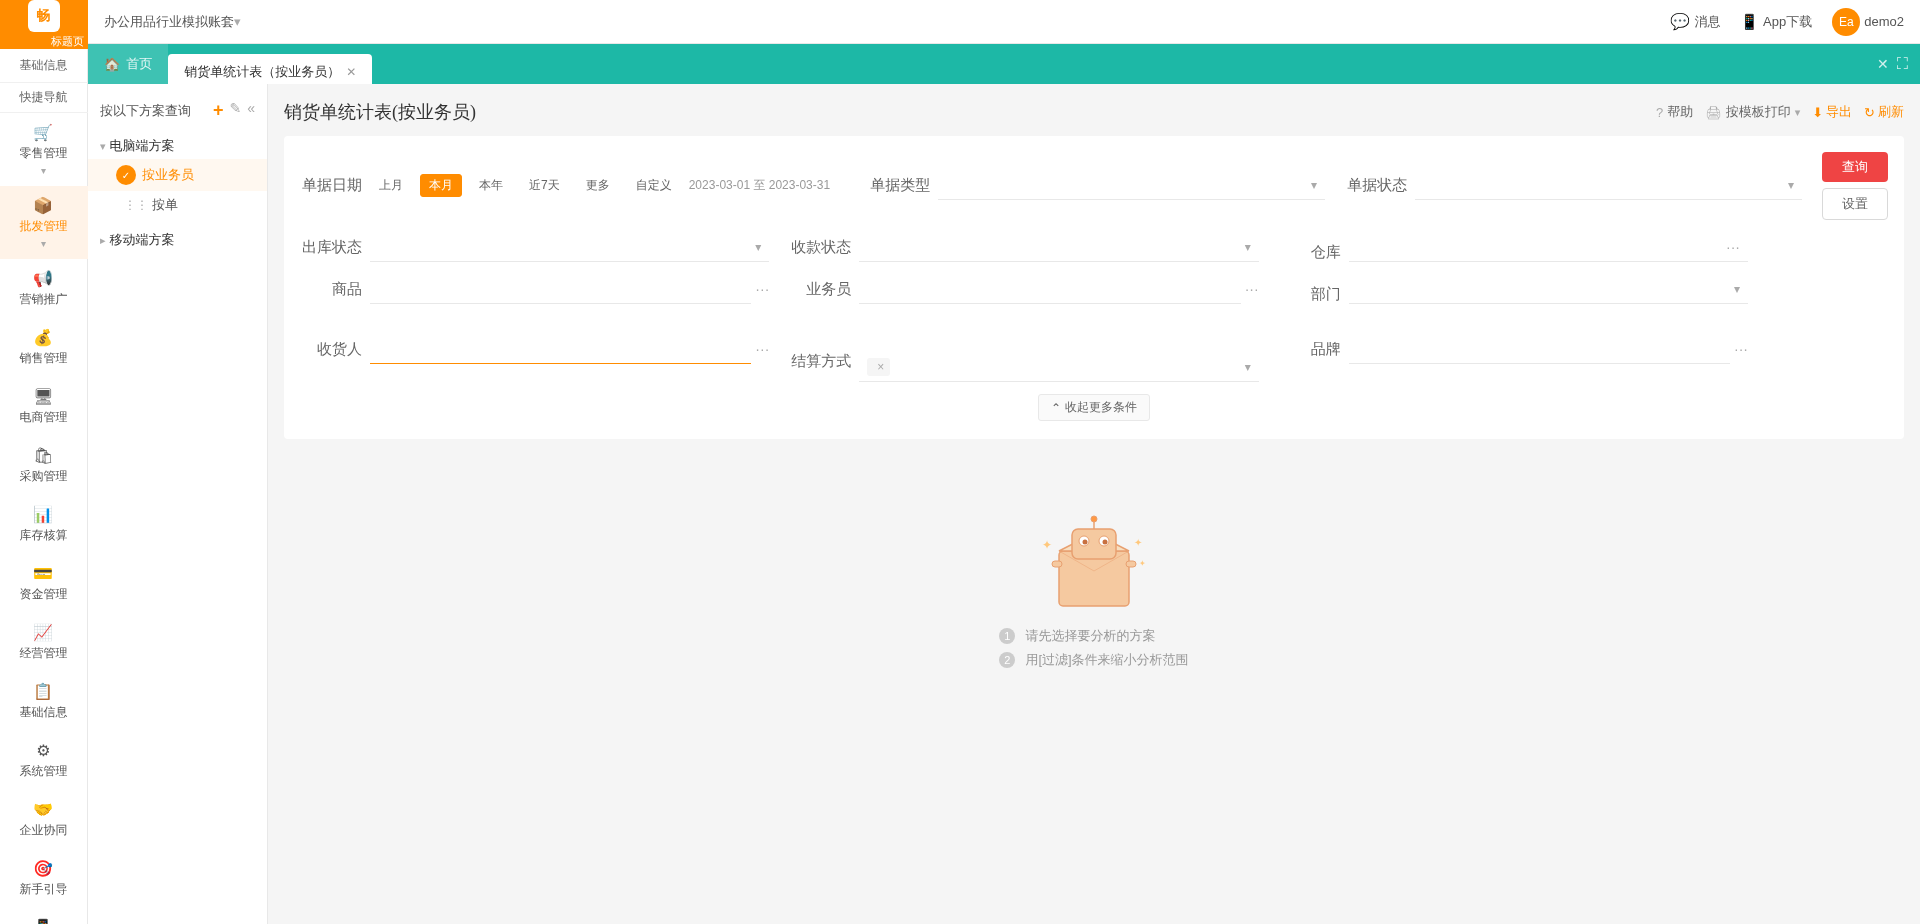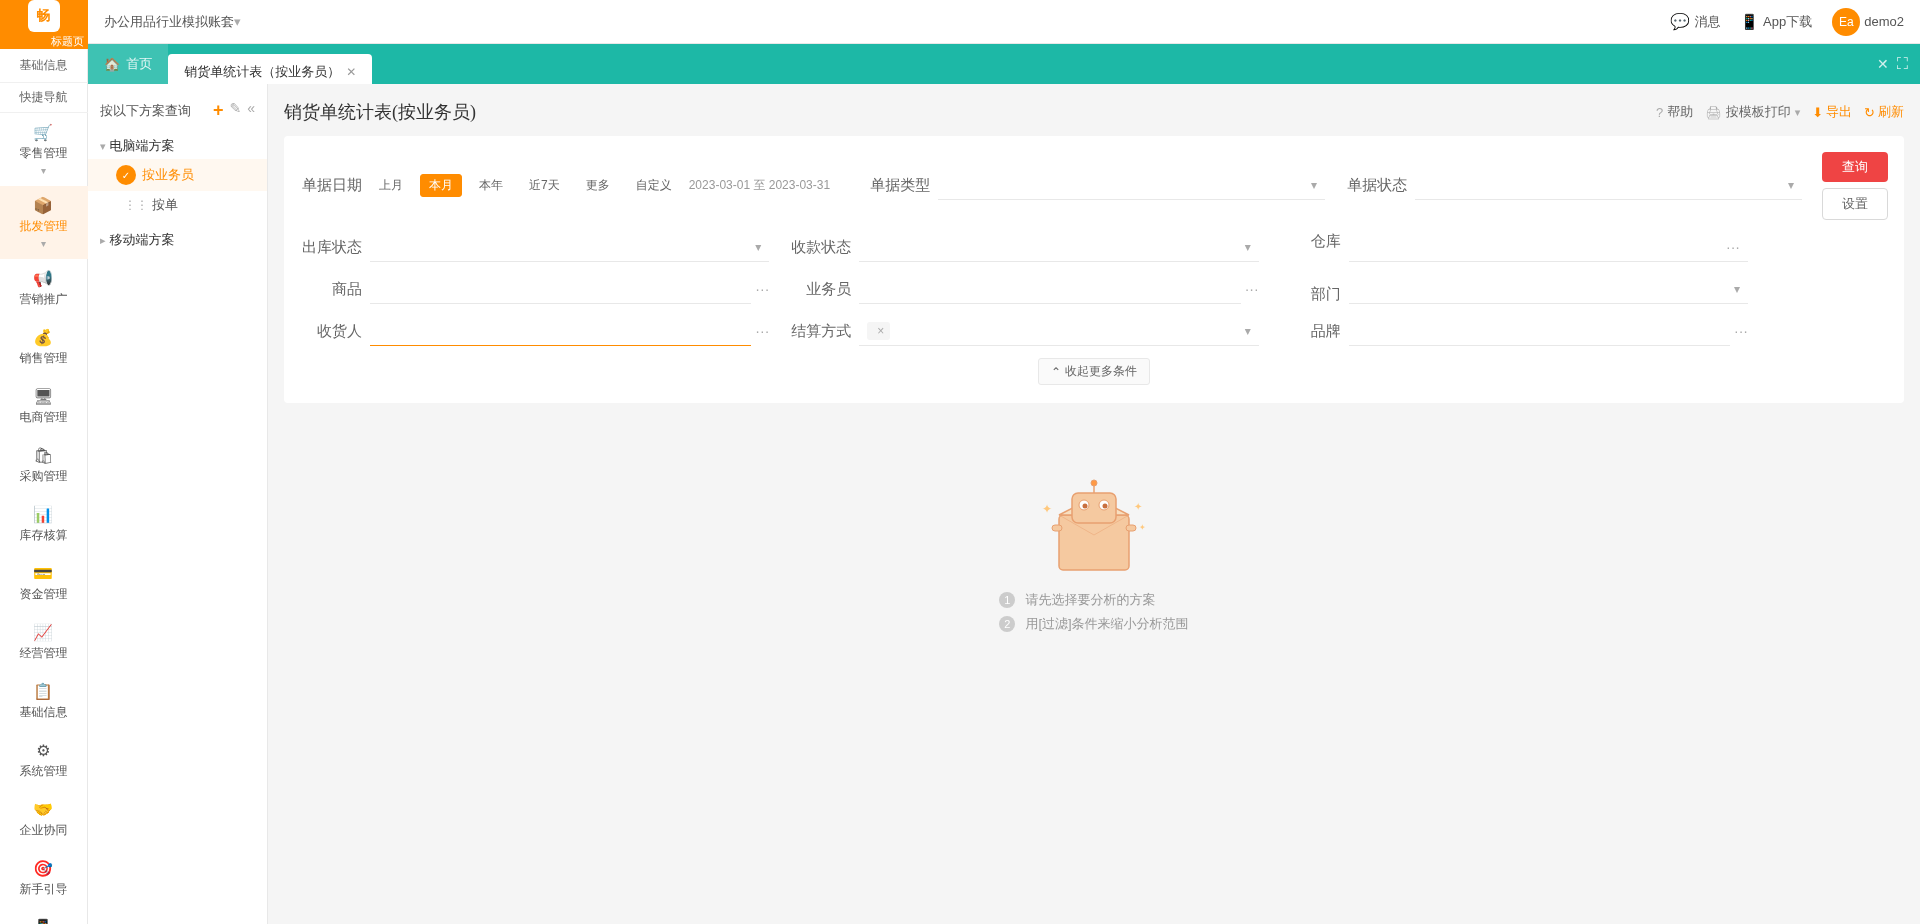--- a/index.html
+++ b/index.html
@@ -321,21 +321,21 @@
                 <span class="filter-select-arrow">▾</span>
               </div>
             </div>
             <div style="display:flex; align-items:center; flex:1; margin-left:20px;">
               <span class="filter-label">收款状态</span>
               <div class="filter-select" style="flex:1;">
                 <span></span>
                 <span class="filter-select-arrow">▾</span>
               </div>
             </div>
-            <div style="display:flex; align-items:flex-start; flex:1; margin-left:20px;">
+            <div style="display:flex; align-items:flex-end; flex:1; margin-left:20px;">
               <span class="filter-label">仓库</span>
               <div class="filter-select" style="flex:1;">
                 <span></span>
                 <span class="filter-dots">···</span>
               </div>
             </div>
             <div style="width:120px; margin-left:20px;"></div>
           </div>
 
           <div class="filter-row">
@@ -358,21 +358,21 @@
             </div>
             <div style="width:120px; margin-left:20px;"></div>
           </div>
 
           <div class="filter-row">
             <div style="display:flex; align-items:center; flex:1;">
               <span class="filter-label">收货人</span>
               <input class="filter-input filter-input-active" style="">
               <span class="filter-dots">···</span>
             </div>
-            <div style="display:flex; align-items:center; flex:1; margin-left:20px;">
+            <div style="display:flex; align-items:flex-start; flex:1; margin-left:20px;margin-top:36px;">
               <span class="filter-label">结算方式</span>
               <div class="filter-select" style="flex:1; align-items:center;">
                 <span class="filter-tag-close">
                   <span></span>
                   <span class="filter-tag-x">×</span>
                 </span>
                 <span class="filter-select-arrow">▾</span>
               </div>
             </div>
             <div style="display:flex; align-items:center; flex:1; margin-left:20px;">

